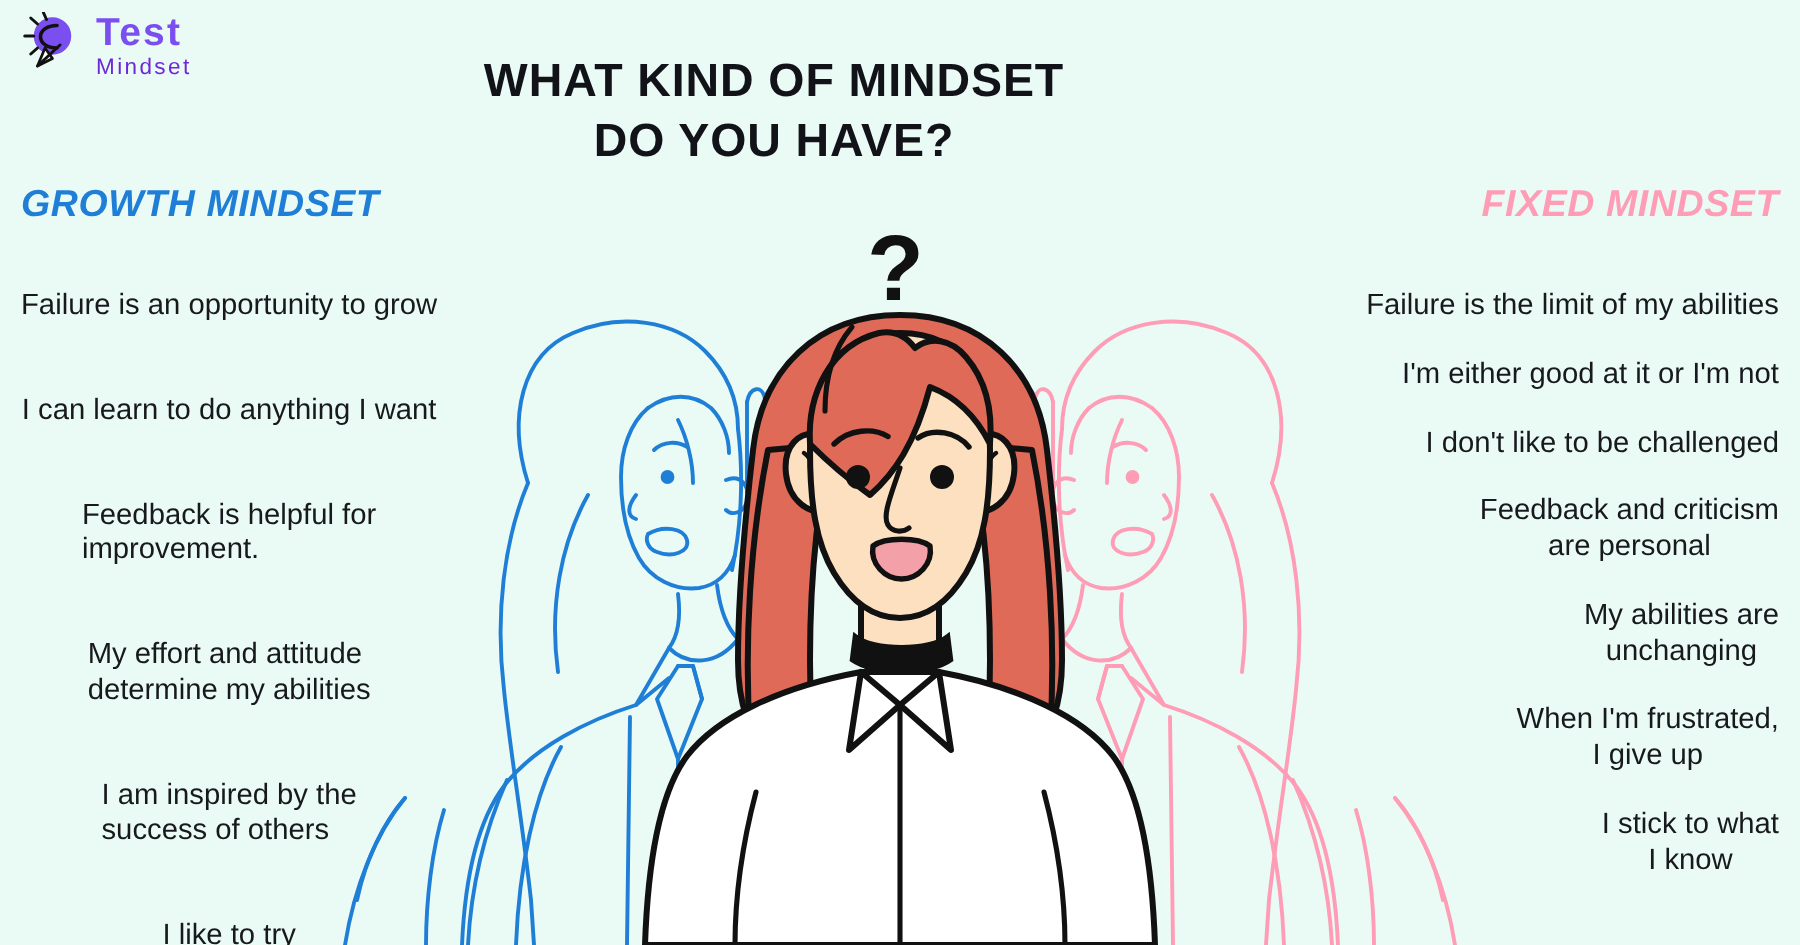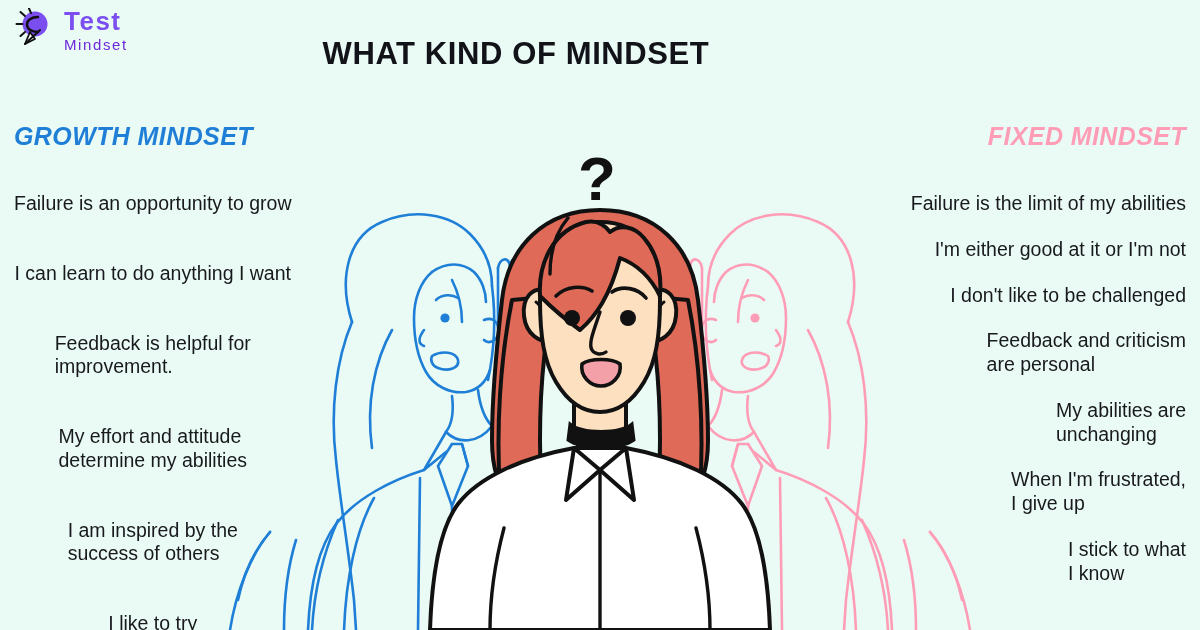--- a/index.html
+++ b/index.html
@@ -53,21 +53,21 @@
   #growth-heading { left:14px; color:#1f7fd6; }
   #fixed-heading  { right:14px; color:#ff9cb6; }
 
   
   .col {
     position:absolute; top:192px; z-index:40;
     display:flex; flex-direction:column;
     font-size:19.5px; color:#18191d; line-height:1.22;
   }
   #growth-list { left:14px; align-items:center; text-align:left;gap:24px; }
-  #fixed-list  { right:14px; align-items:flex-end;  text-align:left; }
+  #fixed-list  { right:14px; align-items:flex-end;  text-align:center; }
   .stmt { margin-bottom:22px; }
   .stmt .l2 { display:block; }
   .stmt:last-child { margin-bottom:0; }
 
   
   #art {
     position:absolute; left:0; top:0;
     width:1200px; height:630px; z-index:10;
   }
 </style>
@@ -281,20 +281,21 @@
       <path d="M11 36 L26 22" fill="none" stroke="#111111" stroke-width="2" stroke-linecap="round"></path>
     </svg>
     <div id="logo-words">
       <span id="logo-title">Test</span>
       <span id="logo-sub">Mindset</span>
     </div>
   </div>
 
   <div id="headline">
     <div>WHAT KIND OF MINDSET</div>
+    <div>DO YOU HAVE?</div>
   </div>
 
   <div id="growth-heading" class="sect-head">GROWTH MINDSET</div>
   <div id="fixed-heading" class="sect-head">FIXED MINDSET</div>
 
   <div id="growth-list" class="col">
     <div class="stmt">
       <span>Failure is an opportunity to grow</span>
       
     </div>

